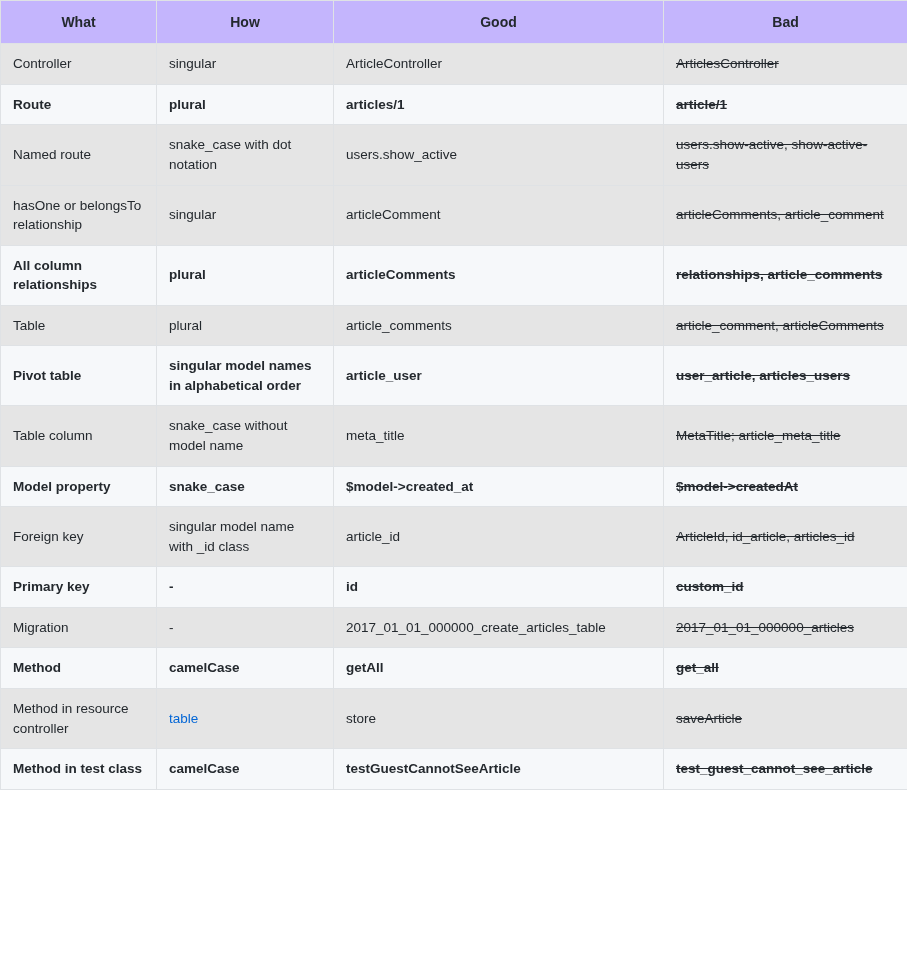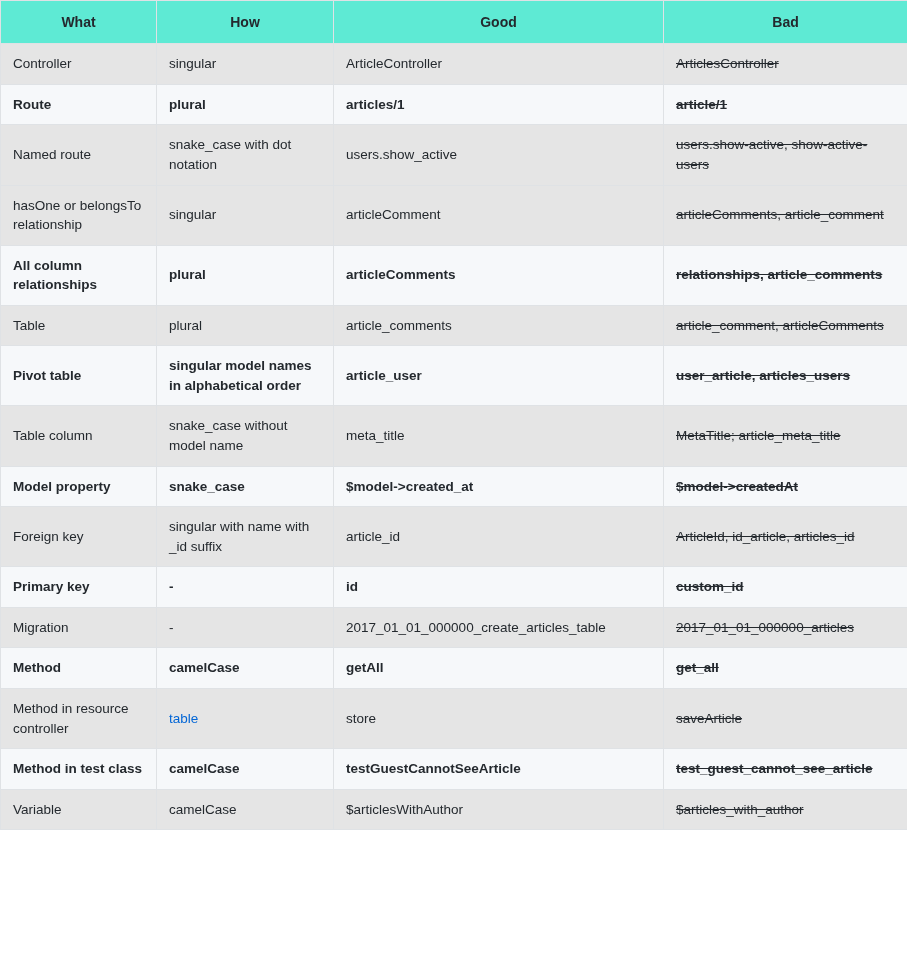--- a/index.html
+++ b/index.html
@@ -35,21 +35,21 @@
     padding: 10px 12px;
     vertical-align: middle;
     line-height: 1.45;
     word-wrap: break-word;
     overflow-wrap: break-word;
   }
   table.naming-table th {
     text-align: center;
     font-weight: bold;
     font-size: 14px;
-    background: #5eead4;
+    background: #c4b5fd;
     padding-top: 11px;
     padding-bottom: 11px;
     color: #24292e;
   }
   table.naming-table tbody tr.odd td {
     background: #e5e5e5;
   }
   table.naming-table tbody tr.even td {
     background: #f6f8fa;
     font-weight: bold;
@@ -135,21 +135,21 @@
           <td class="bad-cell"><span class="strike">MetaTitle; article_meta_title</span></td>
         </tr>
         <tr class="even">
           <td class="what-cell">Model property</td>
           <td class="how-cell">snake_case</td>
           <td class="good-cell">$model-&gt;created_at</td>
           <td class="bad-cell"><span class="strike">$model-&gt;createdAt</span></td>
         </tr>
         <tr class="odd">
           <td class="what-cell">Foreign key</td>
-          <td class="how-cell">singular with name with _id suffix</td>
+          <td class="how-cell">singular model name with _id class</td>
           <td class="good-cell">article_id</td>
           <td class="bad-cell"><span class="strike">ArticleId, id_article, articles_id</span></td>
         </tr>
         <tr class="even">
           <td class="what-cell">Primary key</td>
           <td class="how-cell">-</td>
           <td class="good-cell">id</td>
           <td class="bad-cell"><span class="strike">custom_id</span></td>
         </tr>
         <tr class="odd">
@@ -169,21 +169,15 @@
           <td class="how-cell"><a class="inline-link" href="#">table</a></td>
           <td class="good-cell">store</td>
           <td class="bad-cell"><span class="strike">saveArticle</span></td>
         </tr>
         <tr class="even">
           <td class="what-cell">Method in test class</td>
           <td class="how-cell">camelCase</td>
           <td class="good-cell">testGuestCannotSeeArticle</td>
           <td class="bad-cell"><span class="strike">test_guest_cannot_see_article</span></td>
         </tr>
-        <tr class="odd">
-          <td class="what-cell">Variable</td>
-          <td class="how-cell">camelCase</td>
-          <td class="good-cell">$articlesWithAuthor</td>
-          <td class="bad-cell"><span class="strike">$articles_with_author</span></td>
-        </tr>
       </tbody>
   </table>
 </div>
 
 </body></html>

